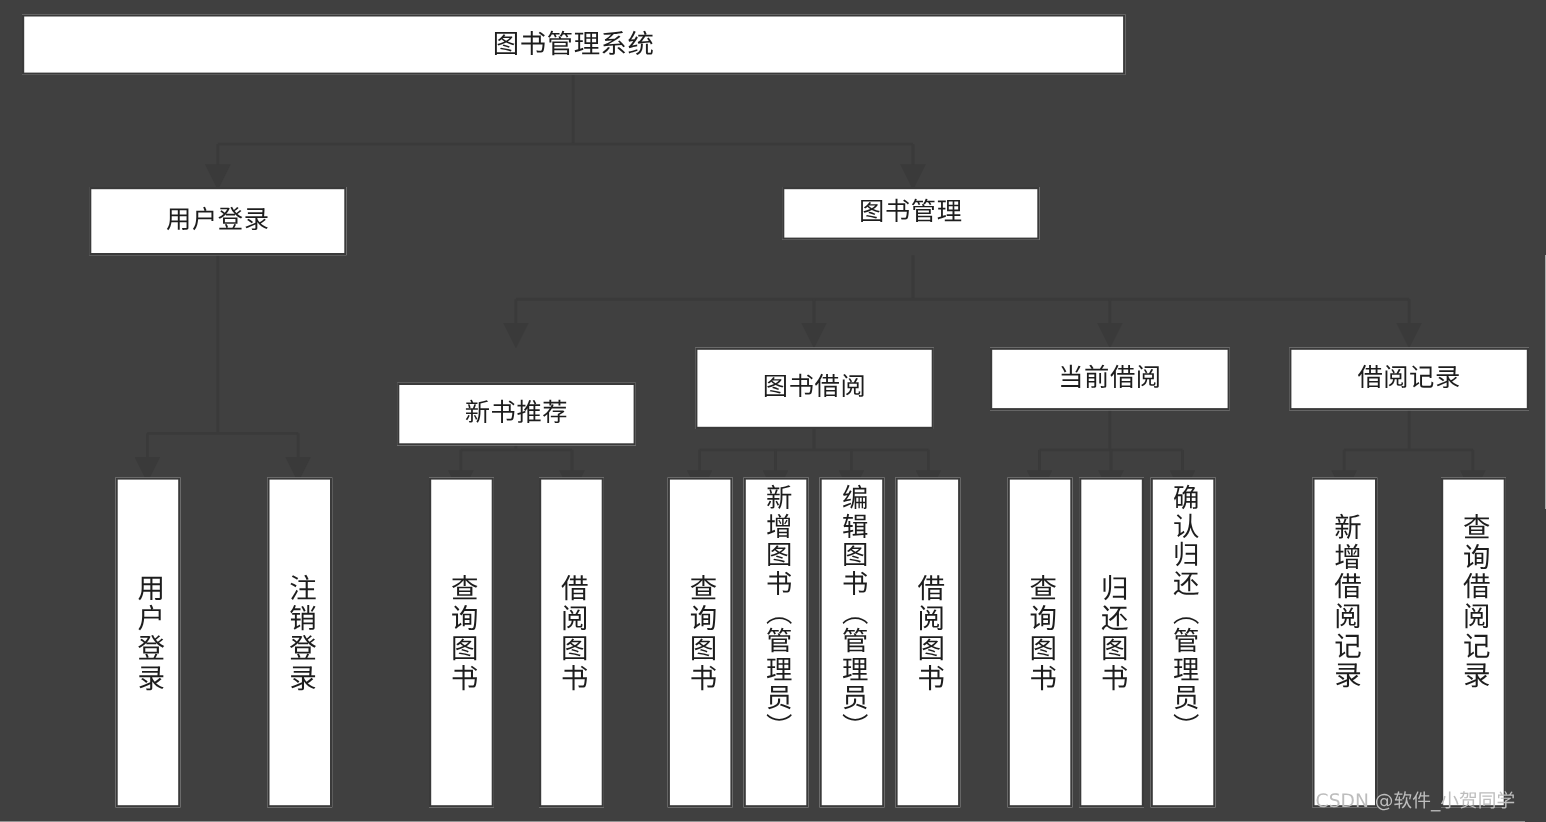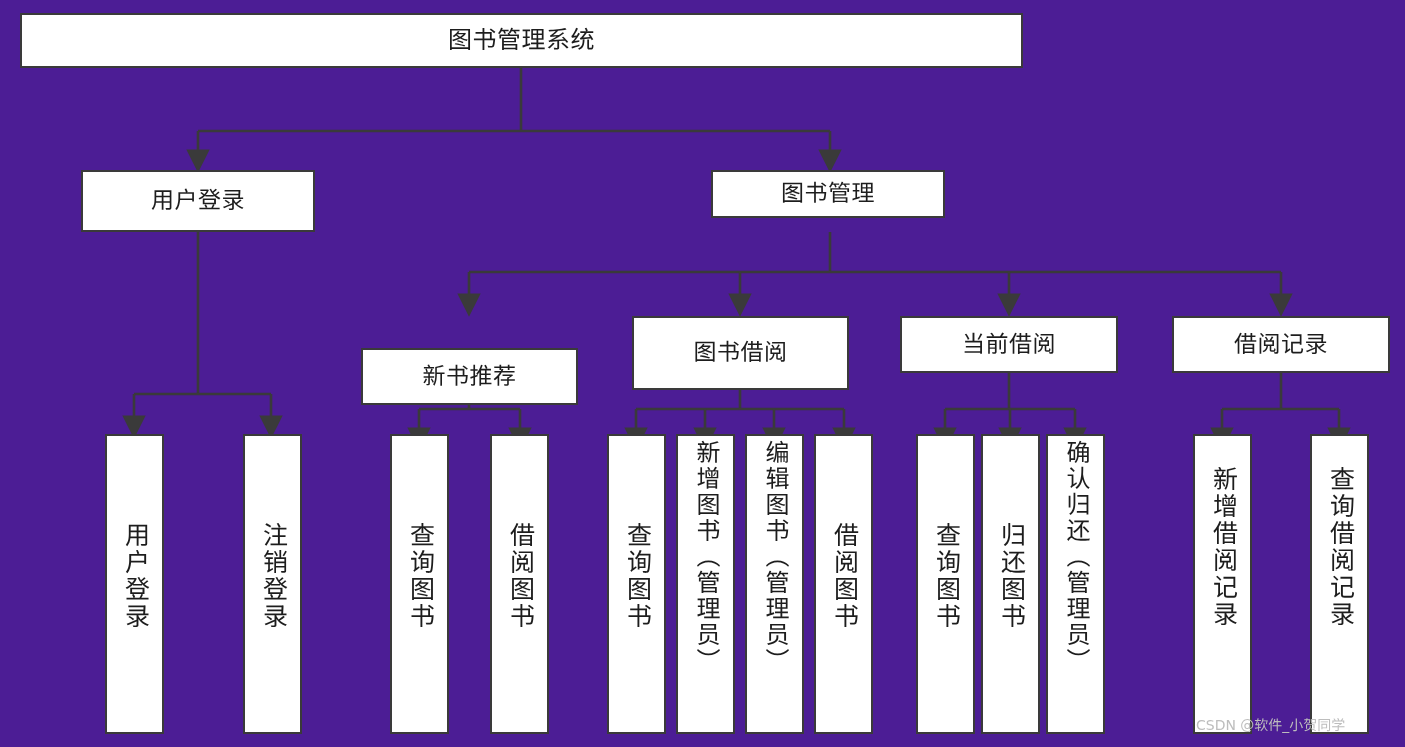--- a/index.html
+++ b/index.html
@@ -8,21 +8,21 @@
     padding: 0;
     background: #ffffff;
   }
   body {
     font-family: "DejaVu Sans", "Liberation Sans", sans-serif;
   }
   #diagram-root {
     position: relative;
     width: 1405px;
     height: 747px;
-    background: #4c1d95;
+    background: #404040;
     overflow: hidden;
   }
   #edge-layer {
     position: absolute;
     left: 0;
     top: 0;
     width: 1405px;
     height: 747px;
     pointer-events: none;
   }
@@ -64,21 +64,21 @@
     letter-spacing: 2px;
     white-space: nowrap;
   }
   .node.v.tall .label {
     font-size: 24px;
   }
   .watermark {
     position: absolute;
     left: 1196px;
     top: 714px;
-    font-size: 14px;
+    font-size: 17px;
     color: #bdbdbd;
     white-space: nowrap;
     z-index: 5;
     font-family: "DejaVu Sans", "Liberation Sans", sans-serif;
   }
 </style>
 </head>
 <body>
 
 <div id="diagram-root">

